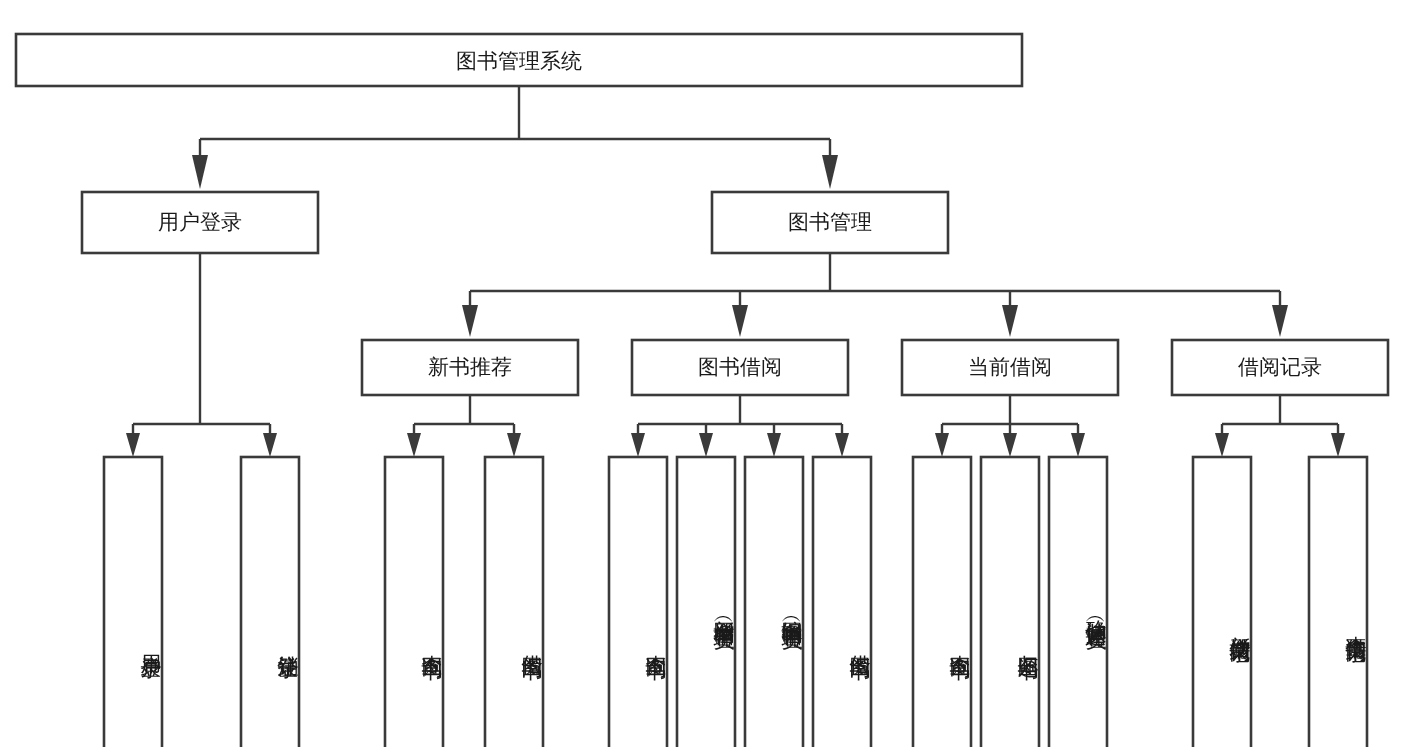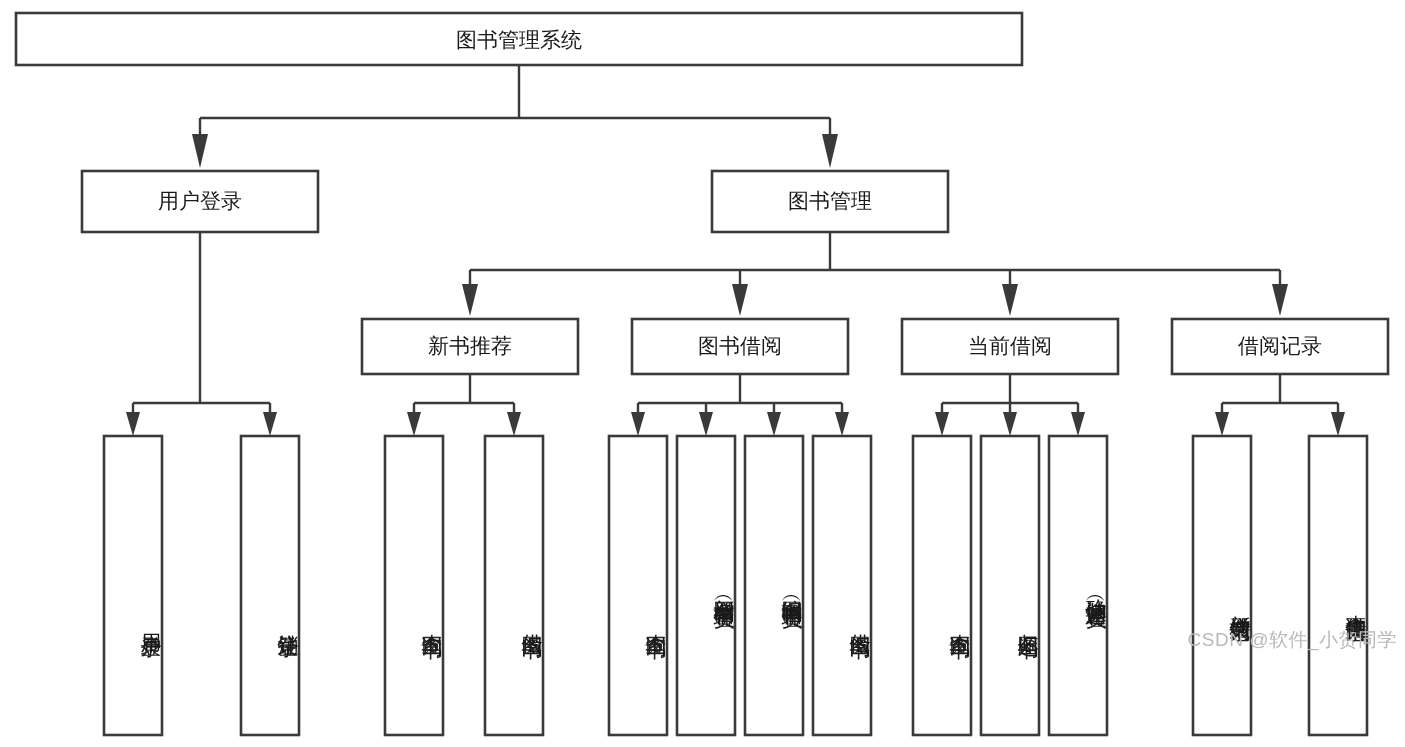--- a/index.html
+++ b/index.html
@@ -11,20 +11,21 @@
     width: 1405px;
     height: 747px;
     font-family: "Liberation Sans", "DejaVu Sans", sans-serif;
     overflow: hidden;
   }
   #diagram-root {
     position: relative;
     width: 1405px;
     height: 657px;
     background: #ffffff;
+    margin-top: 21px;
   }
   svg#tree-svg {
     position: absolute;
     left: 0;
     top: 0;
     width: 1405px;
     height: 747px;
   }
   .node-box {
     fill: #ffffff;
@@ -211,15 +212,14 @@
   <div class="leaf-label-v" style="left:609px; top:505px; width:58px; height:230px;">查询图书</div>
   <div class="leaf-label-v" style="left:677px; top:443px; width:58px; height:292px;">新增图书（管理员）</div>
   <div class="leaf-label-v" style="left:745px; top:443px; width:58px; height:292px;">编辑图书（管理员）</div>
   <div class="leaf-label-v" style="left:813px; top:505px; width:58px; height:230px;">借阅图书</div>
   <div class="leaf-label-v" style="left:913px; top:505px; width:58px; height:230px;">查询图书</div>
   <div class="leaf-label-v" style="left:981px; top:505px; width:58px; height:230px;">归还图书</div>
   <div class="leaf-label-v" style="left:1049px; top:443px; width:58px; height:292px;">确认归还（管理员）</div>
   <div class="leaf-label-v" style="left:1193px; top:470px; width:58px; height:265px;">新增借阅记录</div>
   <div class="leaf-label-v" style="left:1309px; top:470px; width:58px; height:265px;">查询借阅记录</div>
 
-  <div class="watermark">CSDN @软件_小贺同学</div>
 
 </div>
 
 </body></html>

